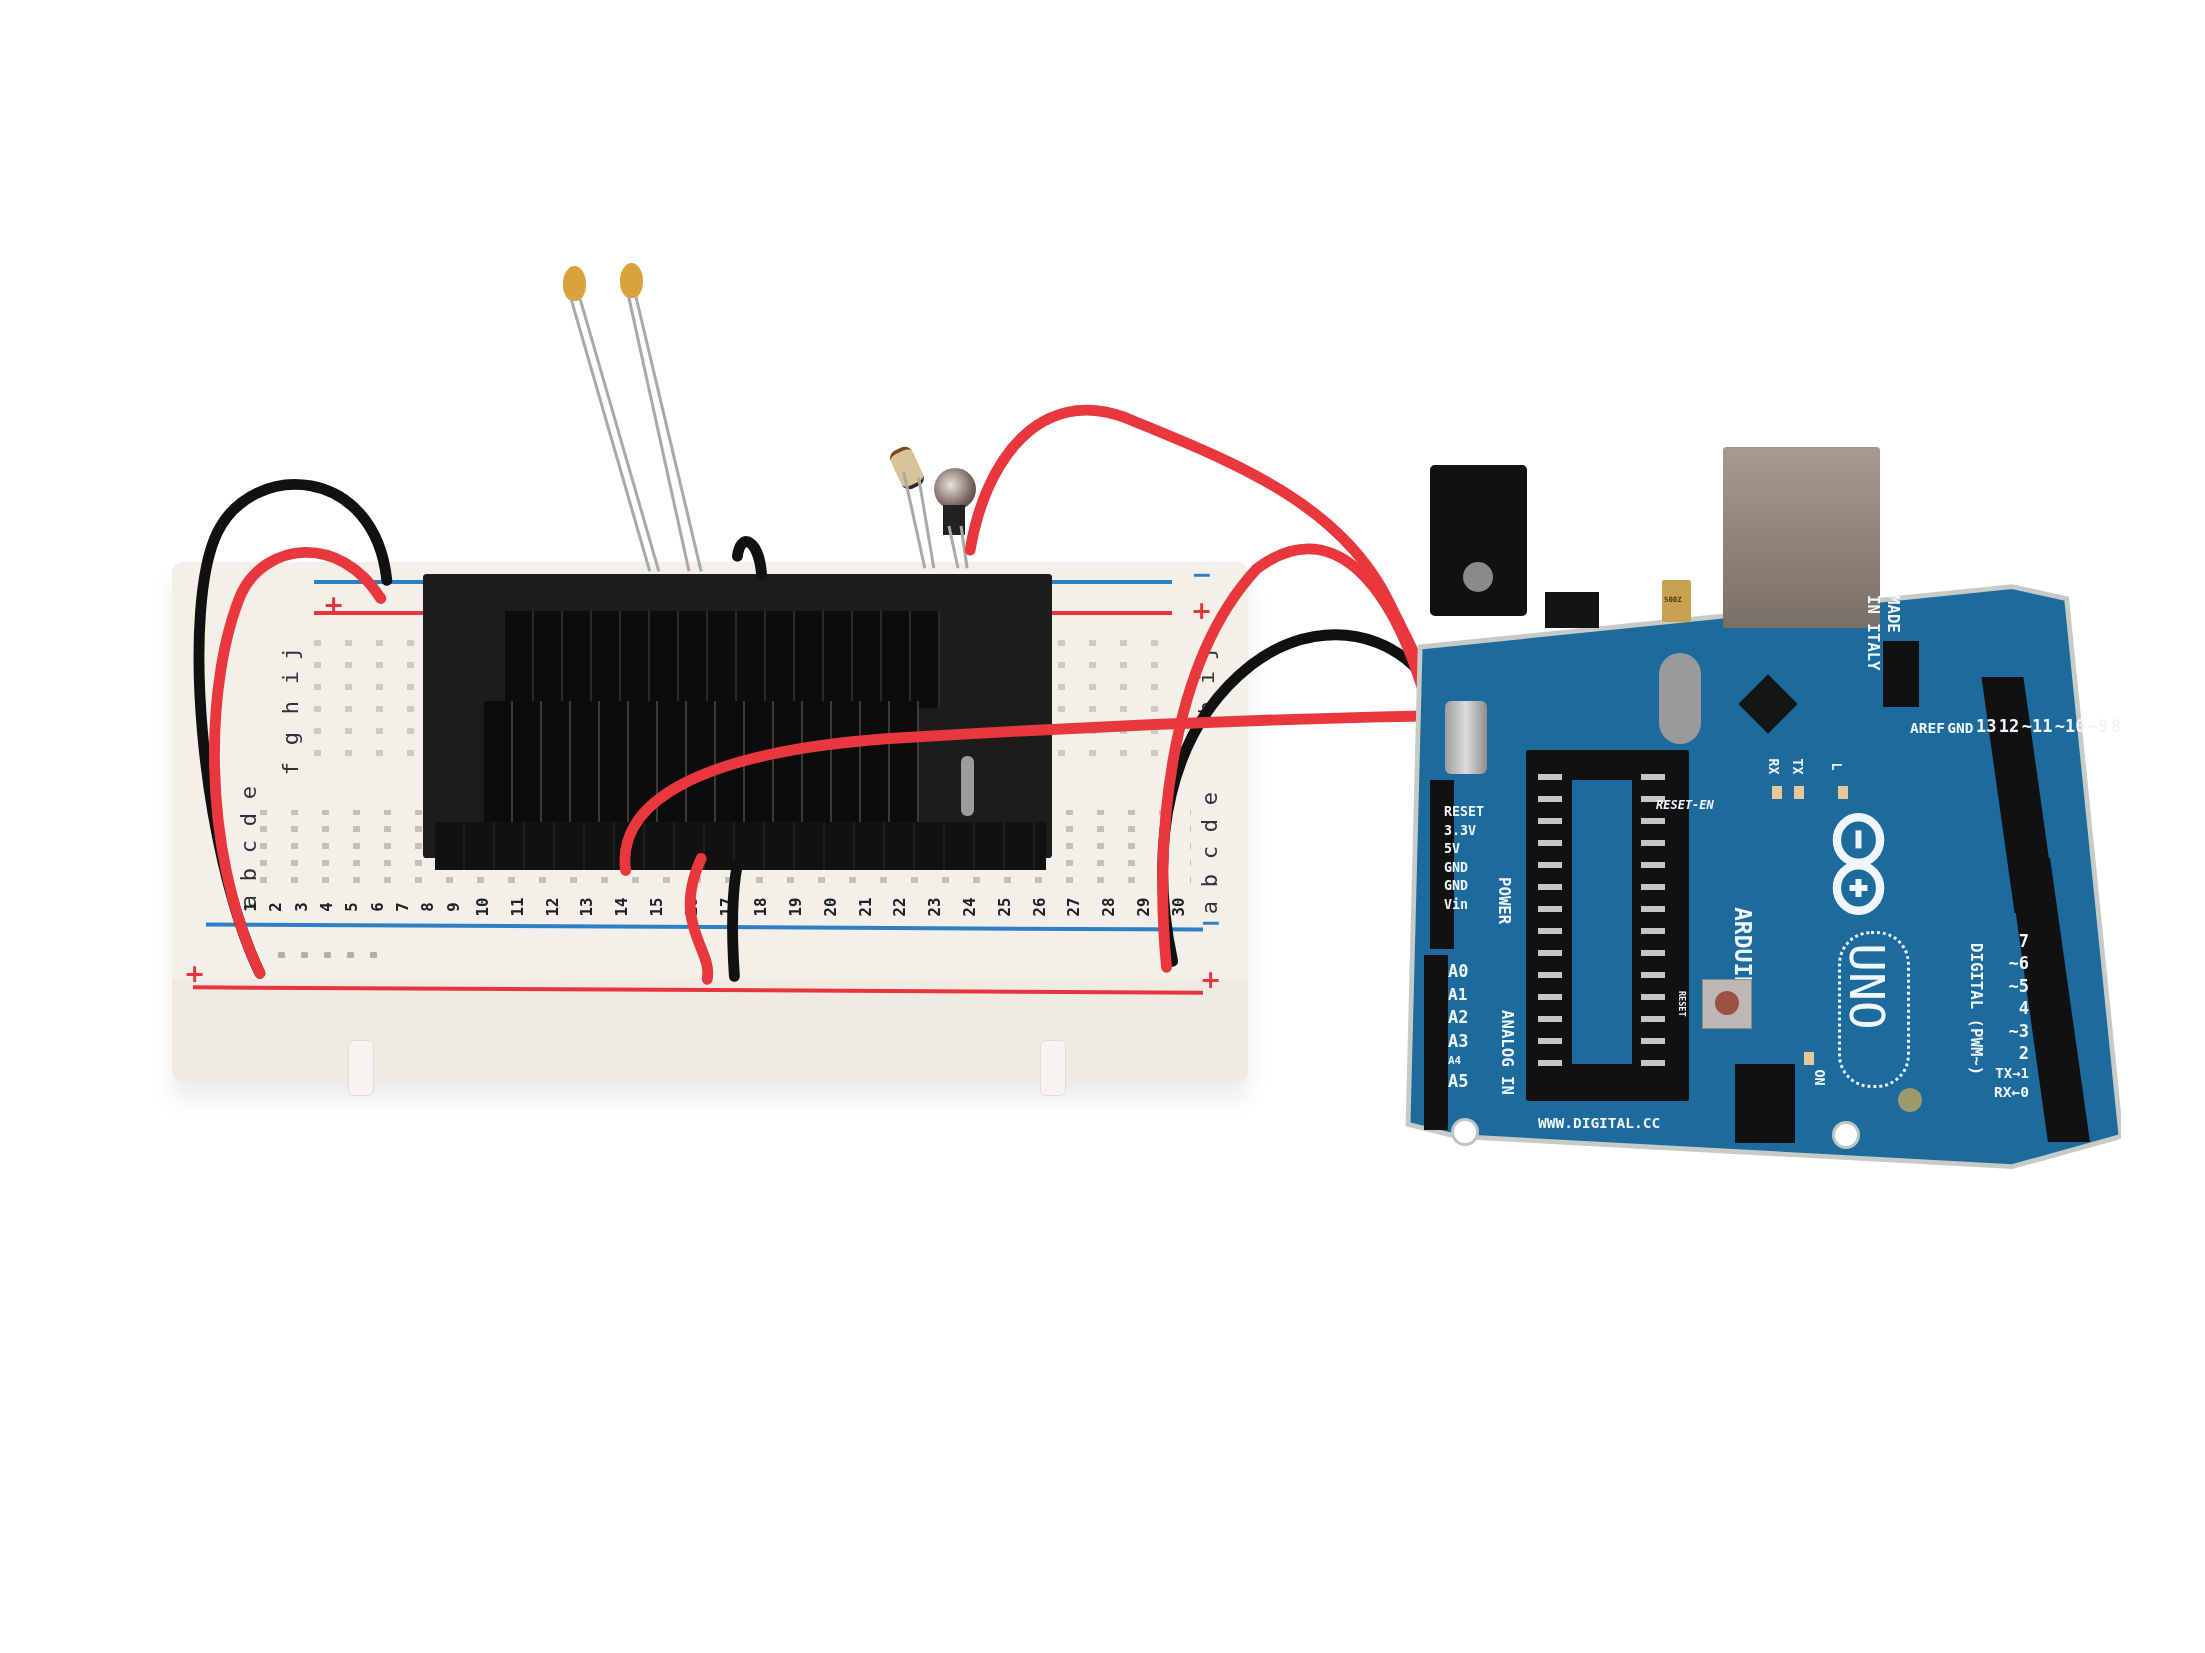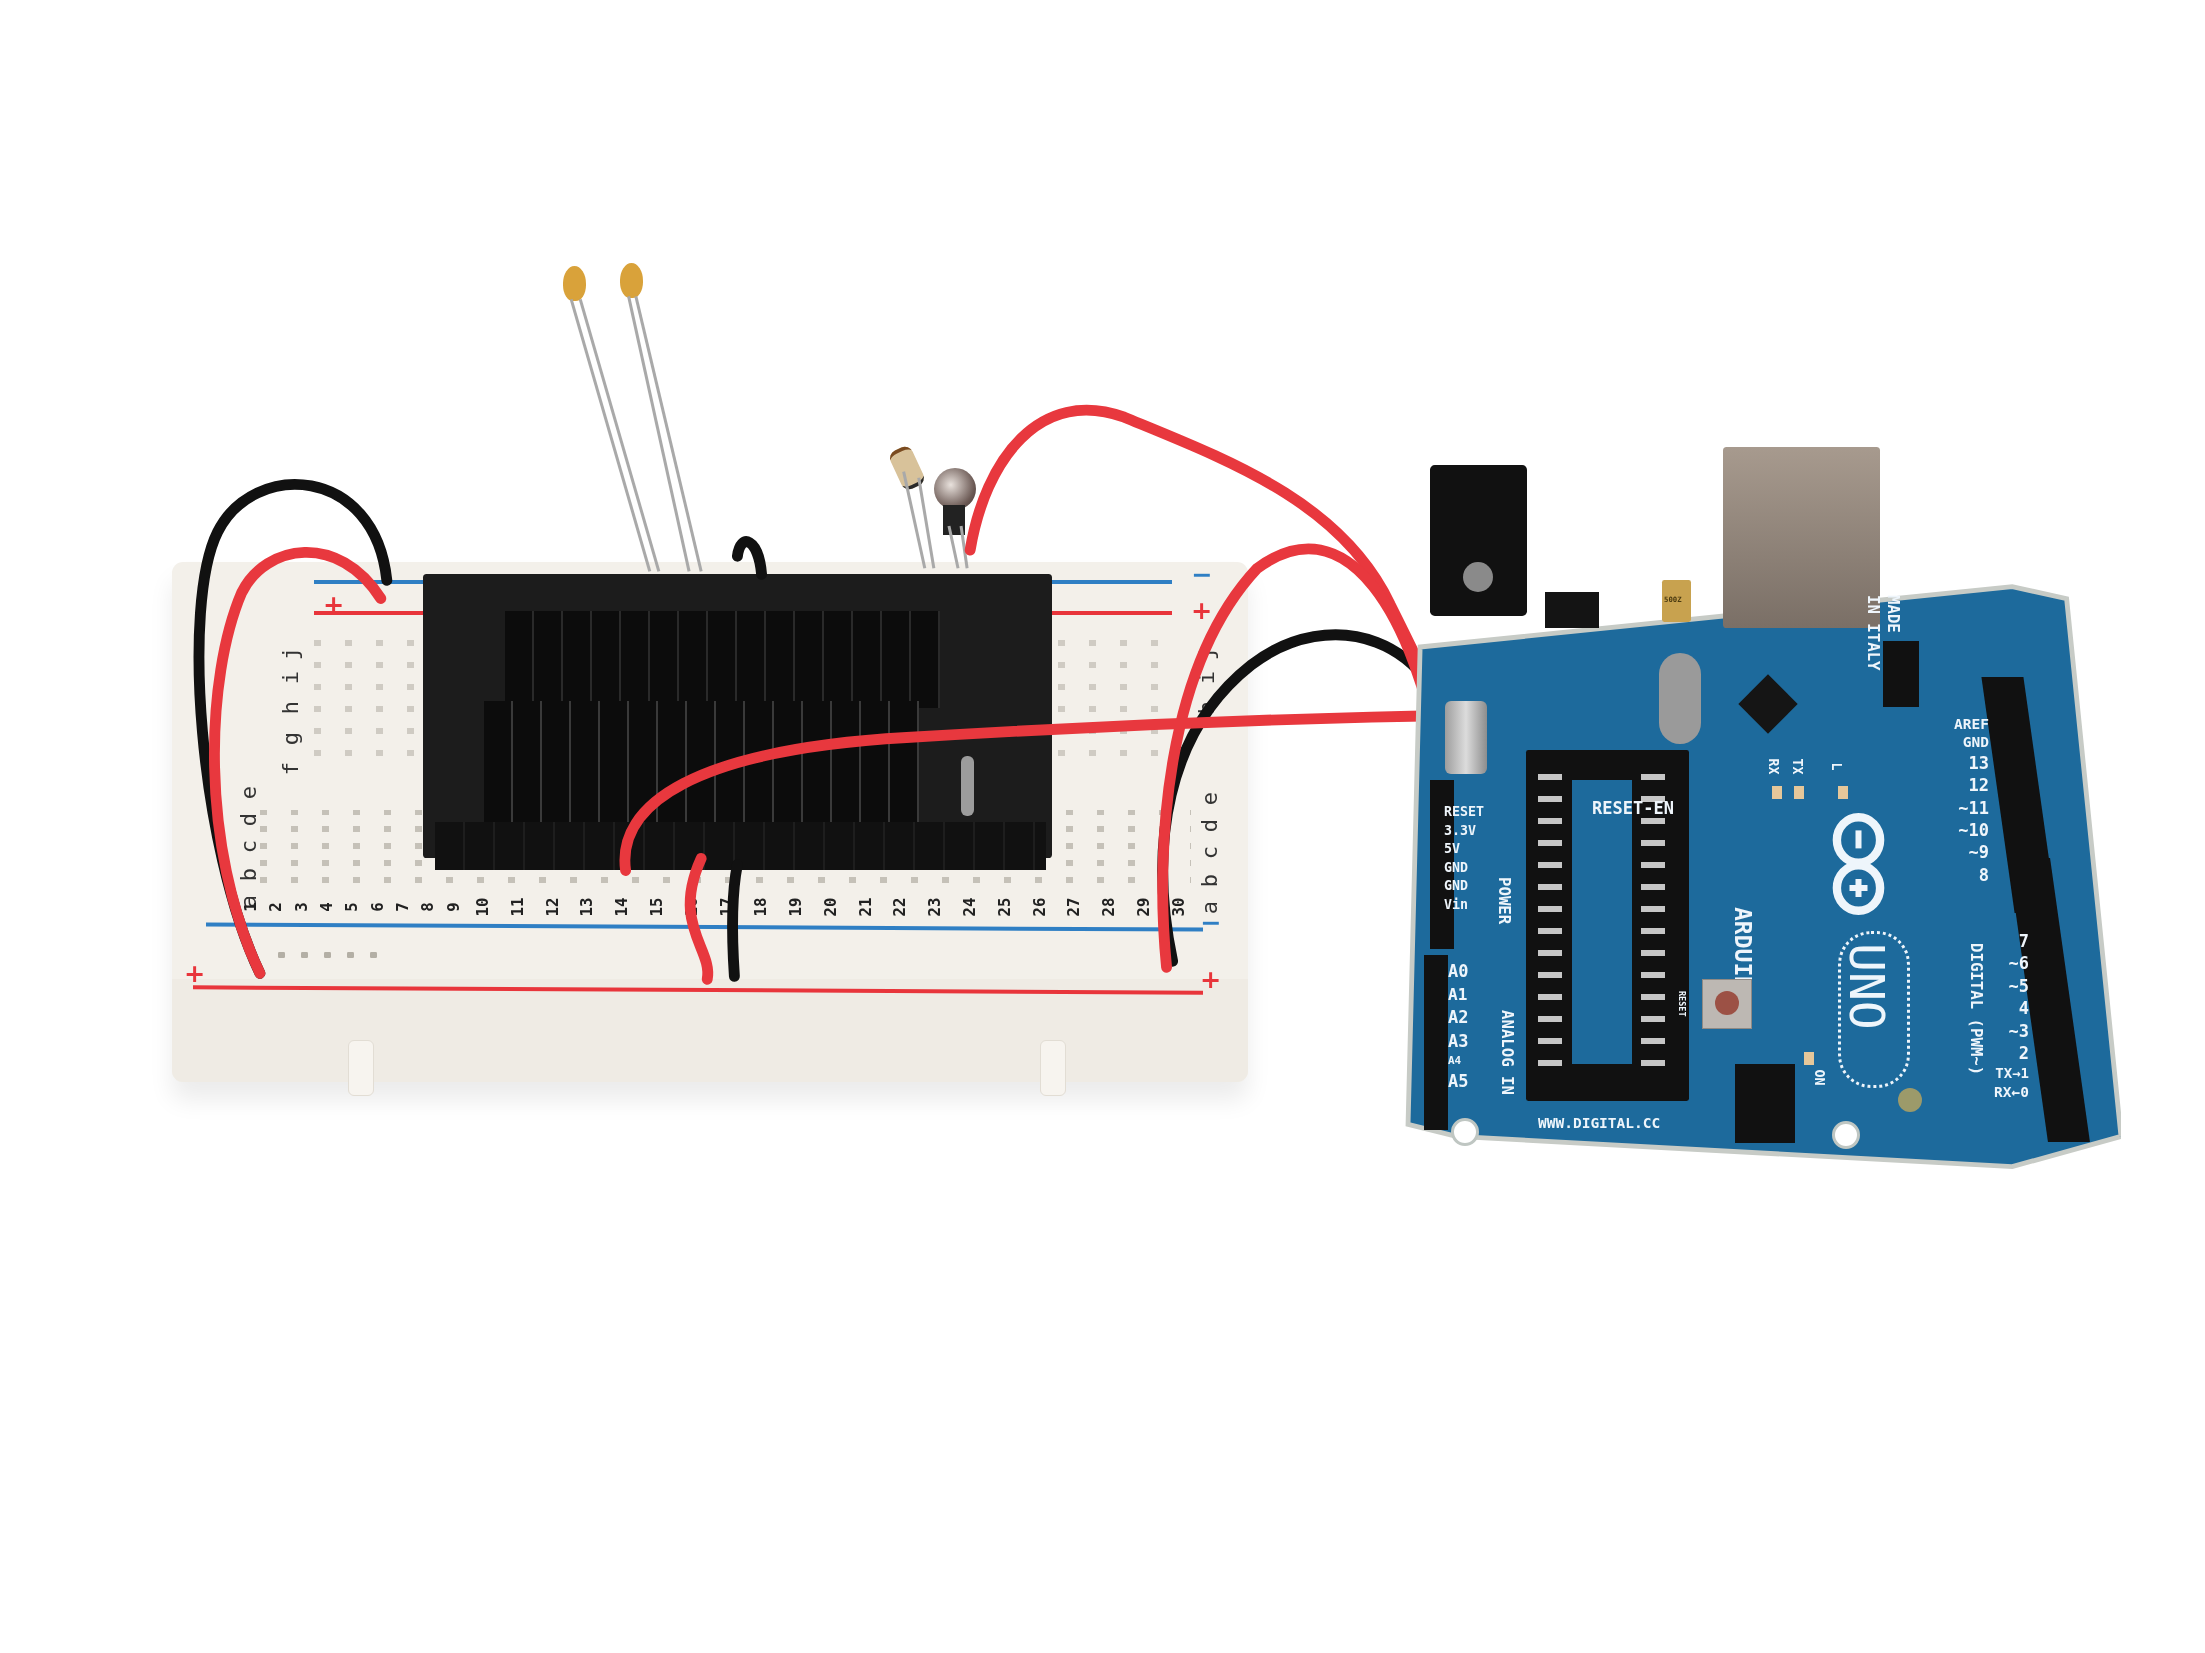--- a/index.html
+++ b/index.html
@@ -185,21 +185,21 @@
 
 <div class="abs" style="left:1747px;top:683px;width:42px;height:42px;background:#151515;transform:rotate(45deg);"></div>
 
 <div class="abs" style="left:1445px;top:701px;width:42px;height:73px;background:linear-gradient(90deg,#9d9d9d,#dcdcdc,#8d8d8d);border-radius:6px;"></div>
 
 <div class="abs" style="left:1526px;top:750px;width:163px;height:351px;background:#111;border-radius:2.4px;"></div>
 <div class="abs" style="left:1538px;top:768px;width:24px;height:314px;background:repeating-linear-gradient(0deg,#111 0 15.7px,#c6c6c6 15.7px 22px);"></div>
 <div class="abs" style="left:1641px;top:768px;width:24px;height:314px;background:repeating-linear-gradient(0deg,#111 0 15.7px,#c6c6c6 15.7px 22px);"></div>
 <div class="abs" style="left:1572px;top:780px;width:60px;height:284px;background:#1d6a9c;"></div>
 
-<div class="abs silk" style="left:1592px;top:798px;font-size:17px;">RESET-EN</div>
+<div class="abs silk" style="left:1656px;top:798px;font-size:12px;font-style:italic;">RESET-EN</div>
 
 <div class="abs silk" style="left:1765px;top:759px;font-size:13.3px;transform:rotate(90deg);">RX</div>
 <div class="abs silk" style="left:1789px;top:759px;font-size:13.3px;transform:rotate(90deg);">TX</div>
 <div class="abs silk" style="left:1832px;top:759px;font-size:13.3px;transform:rotate(90deg);">L</div>
 <div class="abs" style="left:1772px;top:786px;width:9.7px;height:13.3px;background:#e5c79a;"></div>
 <div class="abs" style="left:1794px;top:786px;width:9.7px;height:13.3px;background:#e5c79a;"></div>
 <div class="abs" style="left:1838px;top:786px;width:9.7px;height:13.3px;background:#e5c79a;"></div>
 
 <div class="abs" style="left:1804px;top:834px;width:109px;height:60px;transform:rotate(90deg);">
   <svg width="109" height="60" viewBox="0 0 180 100">
@@ -246,21 +246,21 @@
   <span class="silk" style="font-size:16px;">A1</span>
   <span class="silk" style="font-size:17px;">A2</span>
   <span class="silk" style="font-size:17px;">A3</span>
   <span class="silk" style="font-size:11px;">A4</span>
   <span class="silk" style="font-size:17px;">A5</span>
 </div>
 
 <div class="abs header-blk" style="left:1998px;top:677px;width:42px;height:236px;transform:skewX(8deg);"></div>
 <div class="abs header-blk" style="left:2028px;top:858px;width:42px;height:284px;transform:skewX(8deg);"></div>
 <div class="abs silk" style="left:1986px;top:943px;font-size:15.7px;transform:rotate(90deg);transform-origin:left top;">DIGITAL (PWM~)</div>
-<div class="abs" style="left:1910px;top:716px;display:flex;flex-direction:column;align-items:flex-end;gap:2.4px;width:79px;">
+<div class="abs" style="left:1910px;top:716px;display:flex;flex-direction:row;align-items:flex-end;gap:2.4px;width:79px;">
   <span class="silk" style="font-size:14.5px;">AREF</span>
   <span class="silk" style="font-size:14.5px;">GND</span>
   <span class="silk" style="font-size:17px;">13</span>
   <span class="silk" style="font-size:17px;">12</span>
   <span class="silk" style="font-size:17px;">~11</span>
   <span class="silk" style="font-size:17px;">~10</span>
   <span class="silk" style="font-size:17px;">~9</span>
   <span class="silk" style="font-size:17px;">8</span>
 </div>
 <div class="abs" style="left:1950px;top:931px;display:flex;flex-direction:column;align-items:flex-end;gap:2.4px;width:79px;">

